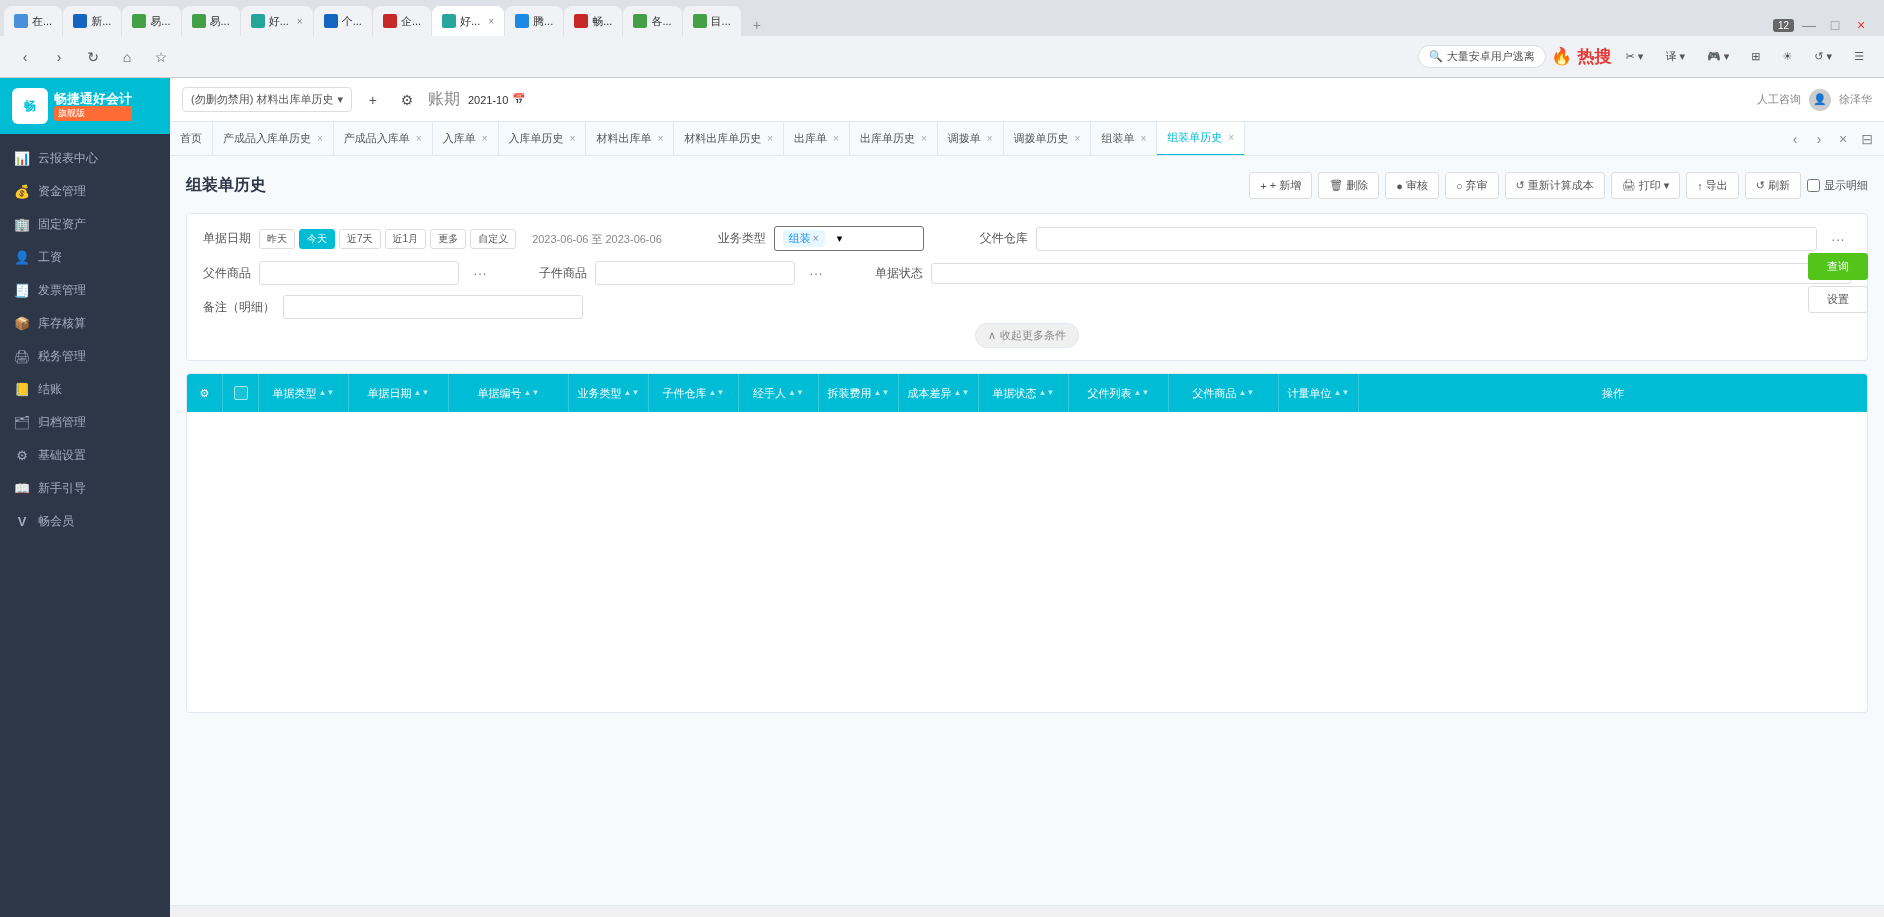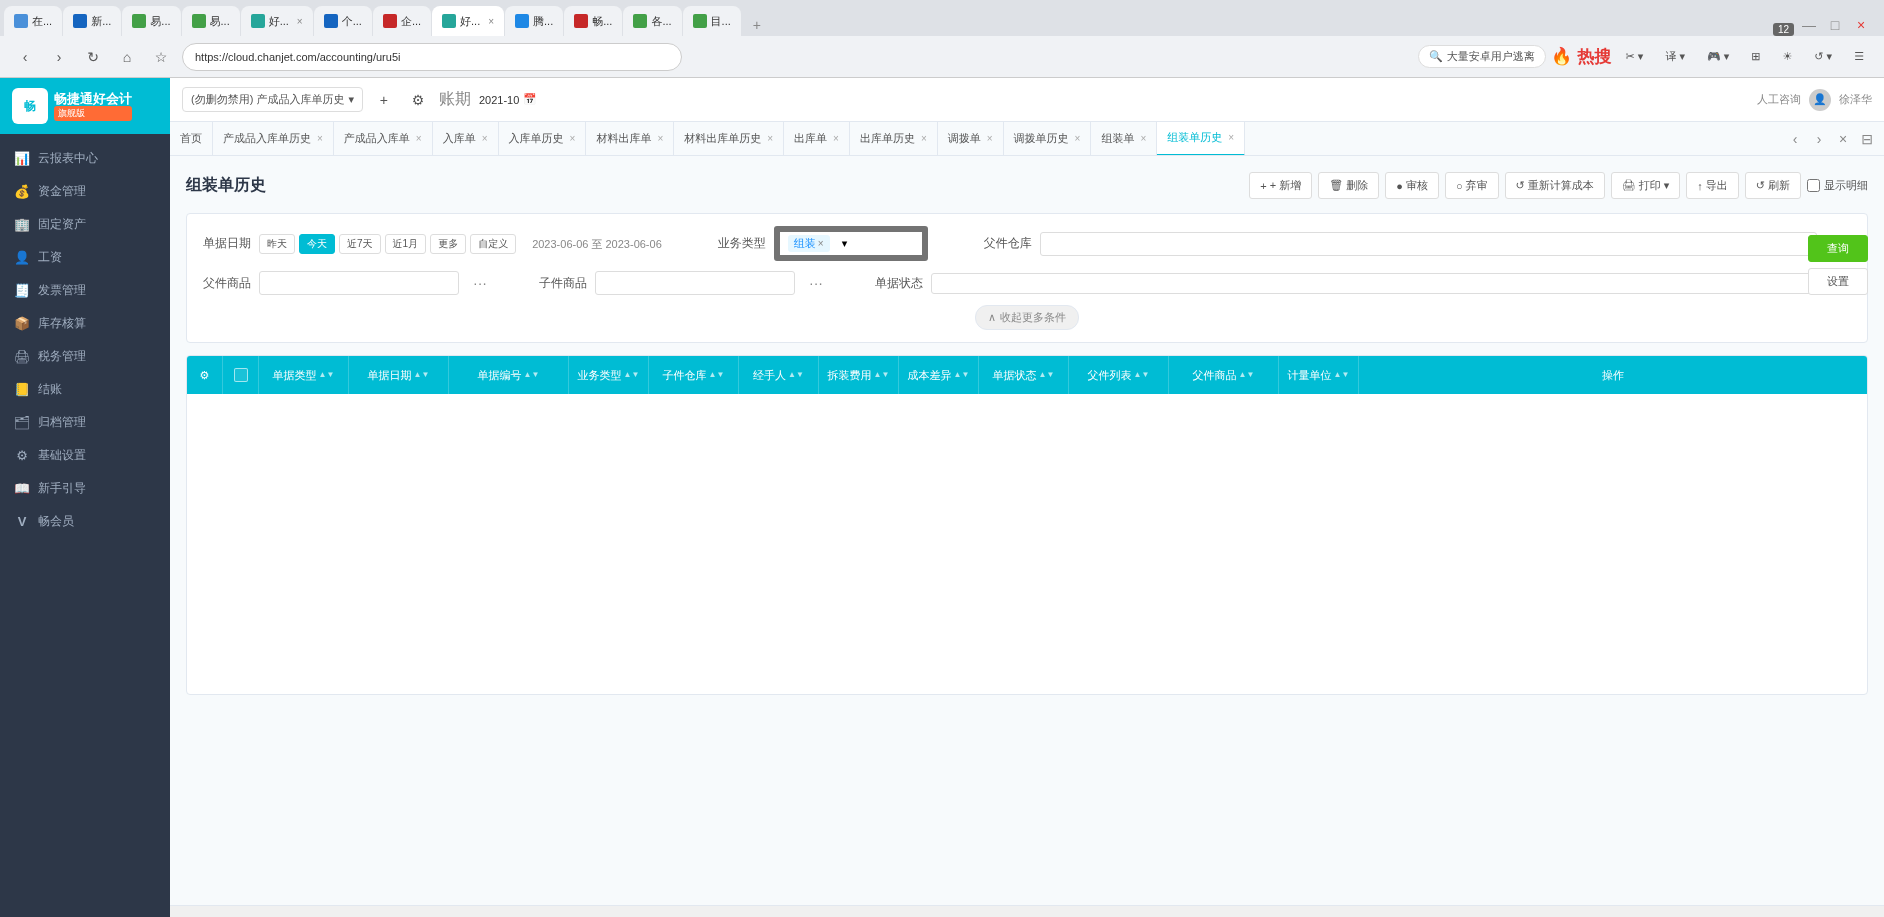--- a/index.html
+++ b/index.html
@@ -69,21 +69,21 @@
 
     
     .filter-section { background: #fff; border: 1px solid #e2e8f0; border-radius: 4px; padding: 12px 16px; margin-bottom: 12px; }
     .filter-row { display: flex; align-items: center; gap: 16px; margin-bottom: 10px; }
     .filter-group { display: flex; align-items: center; gap: 8px; }
     .filter-label { font-size: 12px; color: #555; white-space: nowrap; }
     .filter-date-btns { display: flex; align-items: center; gap: 4px; }
     .date-btn { padding: 2px 7px; border: 1px solid #ddd; border-radius: 3px; background: #fff; cursor: pointer; font-size: 10px; color: #555; }
     .date-btn.active { background: #00bcd4; color: #fff; border-color: #00bcd4; }
     .date-range { font-size: 11px; color: #888; margin-top: 2px; }
-    .filter-tag-input { display: flex; align-items: center; gap: 4px; padding: 2px 8px; border: 6px solid #737373; border-radius: 3px; min-width: 150px; background: #fff; }
+    .filter-tag-input { display: flex; align-items: center; gap: 4px; padding: 2px 8px; border: 1px solid #737373; border-radius: 3px; min-width: 150px; background: #fff; }
     .filter-tag { display: flex; align-items: center; gap: 2px; background: #e6f7ff; color: #1890ff; padding: 1px 6px; border-radius: 3px; font-size: 11px; }
     .filter-tag .remove-tag { cursor: pointer; color: #888; font-size: 10px; }
     .filter-dropdown { display: flex; align-items: center; gap: 4px; padding: 3px 8px; border: 1px solid #ddd; border-radius: 3px; background: #fff; cursor: pointer; min-width: 80px; font-size: 11px; }
     .filter-ellipsis { cursor: pointer; color: #888; padding: 2px 6px; font-size: 14px; }
 
     .collapse-bar { text-align: center; margin-top: 4px; }
     .collapse-btn { display: inline-flex; align-items: center; gap: 4px; padding: 4px 12px; background: #f0f0f0; border-radius: 12px; cursor: pointer; font-size: 11px; color: #888; border: 1px solid #e2e8f0; }
 
     
     .data-table-wrapper { background: #fff; border: 1px solid #e2e8f0; border-radius: 4px; overflow: hidden; }
@@ -166,35 +166,34 @@
     </div>
     <div class="browser-tab">
       <div class="tab-icon" style="background:#43a047;"></div>
       <span class="tab-text">各...</span>
     </div>
     <div class="browser-tab">
       <div class="tab-icon" style="background:#43a047;"></div>
       <span class="tab-text">目...</span>
     </div>
     <button class="tab-ctrl-btn" style="margin-left:4px;">+</button>
-    <div style="margin-left:auto;display:flex;align-items:flex-end;gap:4px;padding-right:8px;">
+    <div style="margin-left:auto;display:flex;align-items:center;gap:4px;padding-right:8px;">
       <span style="background:#666;color:#fff;font-size:10px;padding:1px 5px;border-radius:3px;">12</span>
       <button class="tab-ctrl-btn">—</button>
       <button class="tab-ctrl-btn">□</button>
       <button class="tab-ctrl-btn" style="color:#e53935;">×</button>
     </div>
   </div>
 
   <div class="address-bar-row">
     <button class="nav-btn">‹</button>
     <button class="nav-btn">›</button>
     <button class="nav-btn">↻</button>
     <button class="nav-btn">⌂</button>
     <button class="nav-btn">☆</button>
-    <input class="address-input" value="https://cloud.chanjet.com/accounting/uru5i" readonly="" style="">
     <div class="browser-actions">
       <span style="display:flex;align-items:center;gap:4px;border:1px solid #ddd;border-radius:14px;padding:3px 10px;background:#fff;font-size:11px;">
         🔍 <span>大量安卓用户逃离</span>
       </span>
       <span style="color:#e53935;font-weight:bold;font-size:17px;">🔥 <span>热搜</span></span>
       <button class="browser-action-btn">✂ ▾</button>
       <button class="browser-action-btn">译 ▾</button>
       <button class="browser-action-btn">🎮 ▾</button>
       <button class="browser-action-btn">⊞</button>
       <button class="browser-action-btn">☀</button>
@@ -265,21 +264,21 @@
         <span class="item-icon" style="font-weight:bold;">V</span>
         <span class="item-label">畅会员</span>
       </div>
     </div>
   </div>
 
   <div class="main-content">
 
     <div class="top-bar">
       <div class="company-selector">
-        <span>(勿删勿禁用) 产成品入库单历史</span>
+        <span>(勿删勿禁用) 材料出库单历史</span>
         <span>▾</span>
       </div>
       <button class="nav-btn" style="font-size:14px;">+</button>
       <button class="nav-btn" style="font-size:14px;">⚙</button>
       <span class="period-label">账期</span>
       <div class="period-value">
         <span>2021-10</span>
         <span>📅</span>
       </div>
       <div class="top-bar-right">
@@ -450,20 +449,26 @@
 
           <div class="filter-group" style="margin-left:30px;flex:1;">
             <span class="filter-label">单据状态</span>
             <div class="filter-dropdown" style="flex:1;">
               <span style="flex:1;"></span>
               <span>▾</span>
             </div>
           </div>
         </div>
 
+        <div class="filter-row" style="margin-bottom:0;">
+          <div class="filter-group">
+            <span class="filter-label">备注（明细）</span>
+            <div style="border:1px solid #ddd;border-radius:3px;height:24px;background:#fff;min-width:300px;"></div>
+          </div>
+        </div>
 
         <div class="collapse-bar">
           <div class="collapse-btn">
             <span>∧</span>
             <span>收起更多条件</span>
           </div>
         </div>
       </div>
 
       <div style="position:relative;">

